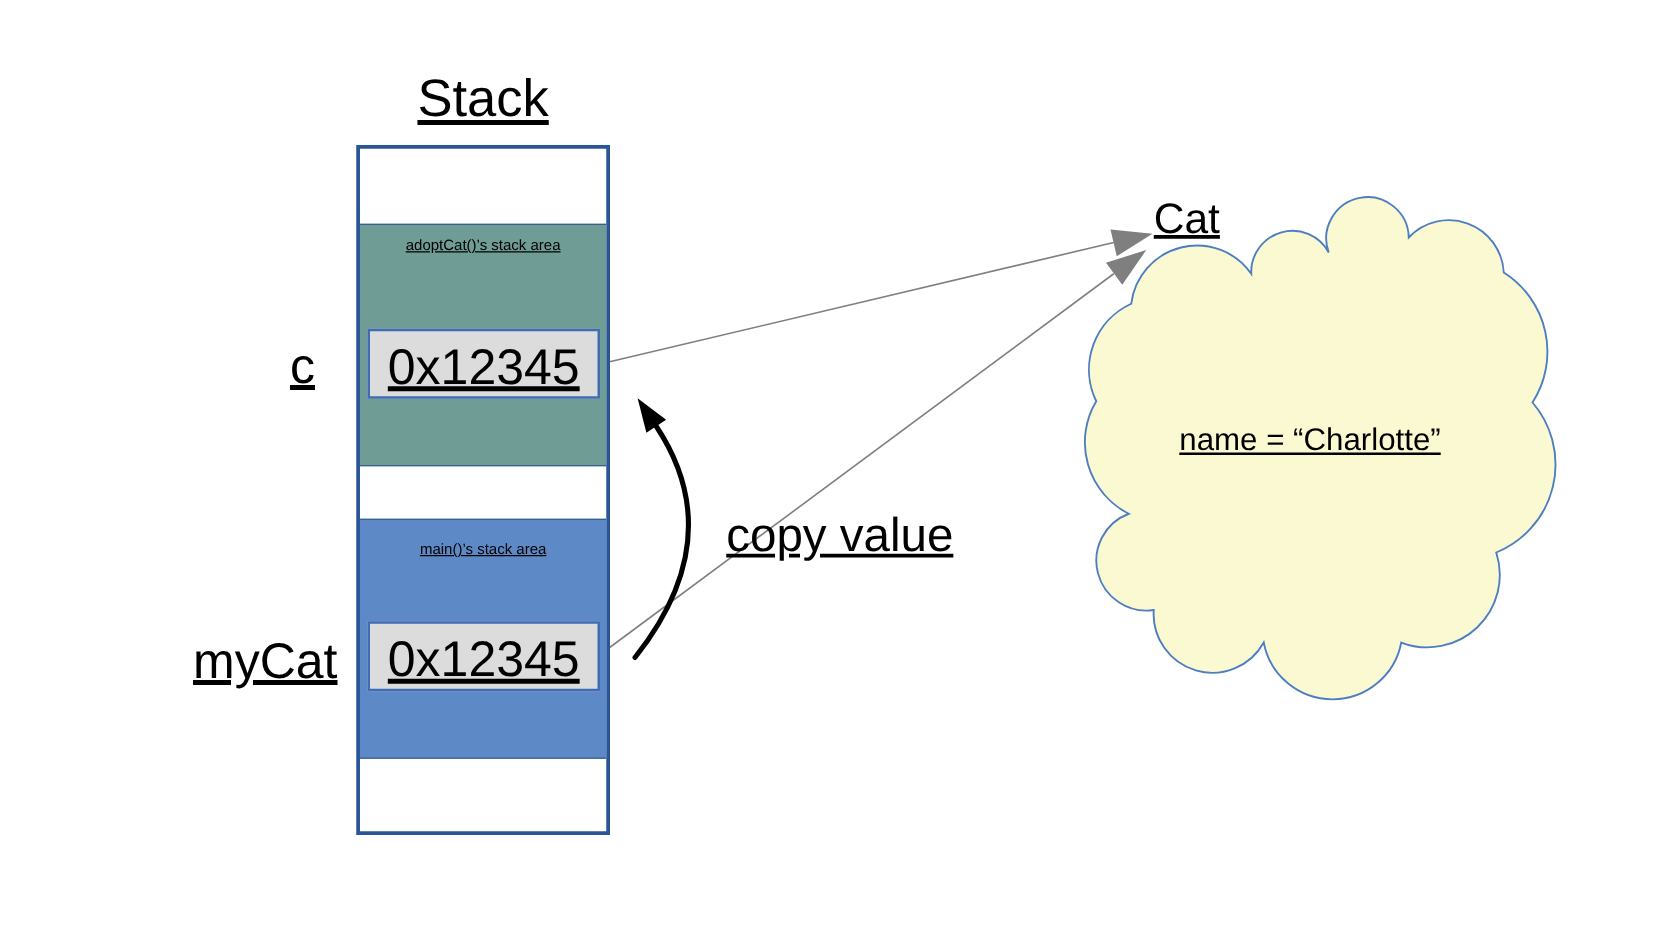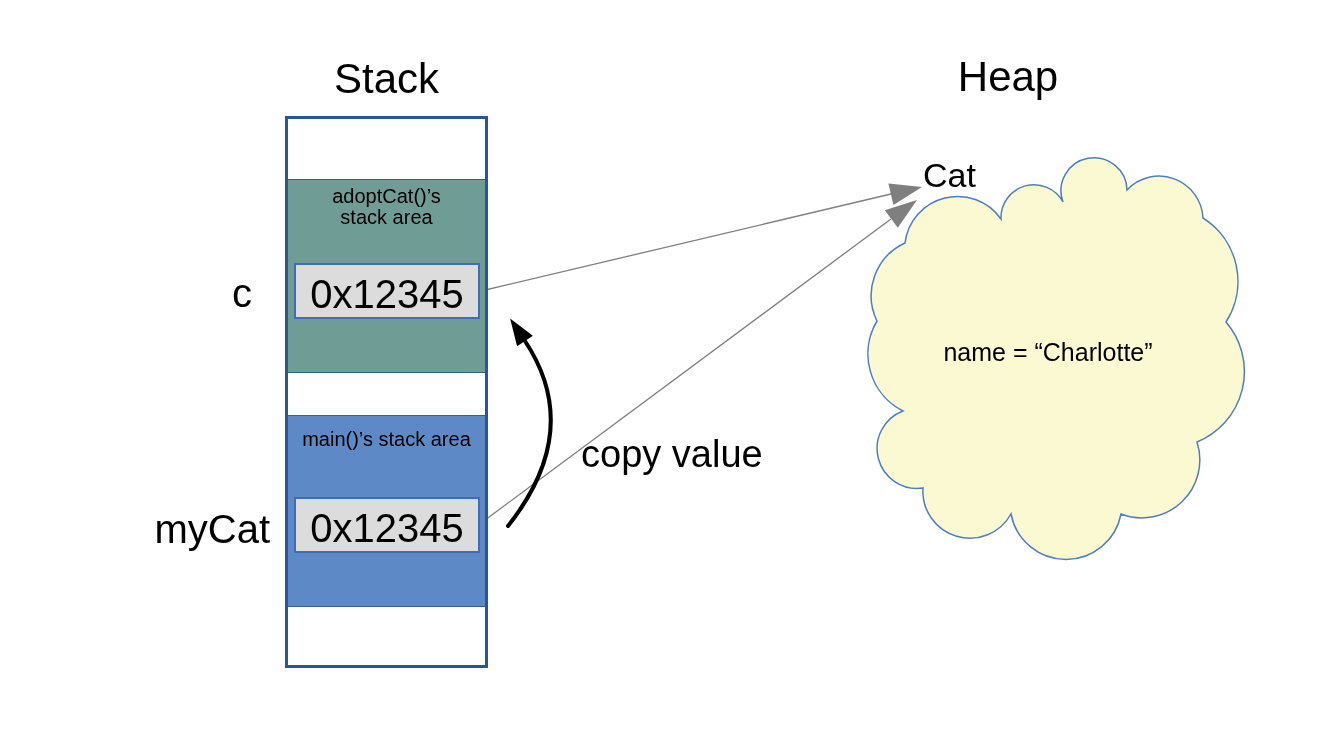--- a/index.html
+++ b/index.html
@@ -3,41 +3,41 @@
 <meta charset="utf-8">
 <style>
   html,body { margin:0; padding:0; background:#ffffff; }
   .canvas {
     position:relative; width:1341px; height:745px;
     background:var(--canvas-bg,#ffffff);
     font-family:"Liberation Sans", sans-serif;
     color:var(--text,#000000);
     overflow:hidden;
   }
-  .abs { position:absolute; }
+  .abs { position:absolute;text-decoration:underline; }
   svg.overlay { position:absolute; left:0; top:0; width:1341px; height:745px; }
 
   .cloud { fill:var(--cloud-fill,#fbf9d1); stroke:var(--cloud-stroke,#4d7ec1); stroke-width:1.5; }
   .ptr-line { stroke:var(--pointer-arrow,#7f7f7f); stroke-width:1.3; fill:none; }
   .ptr-head { fill:var(--pointer-arrow,#7f7f7f); stroke:none; }
   .copy-line { stroke:var(--copy-arrow,#000000); stroke-width:4; fill:none; stroke-linecap:round; }
   .copy-head { fill:var(--copy-arrow,#000000); stroke:none; }
 
   .region-title { font-size:42px; text-align:center; white-space:nowrap; line-height:42px; }
   .stack-rect {
     left:285px; top:116px; width:203px; height:552px;
     border:3px solid var(--stack-border,#2a5699);
     box-sizing:border-box; background:#ffffff;
   }
   .frame { left:288px; width:197px; box-sizing:border-box;
     border-top:1px solid var(--frame-border,#35618f);
     border-bottom:1px solid var(--frame-border,#35618f); }
   .frame-adopt { top:179px; height:194px; background:var(--frame-adoptcat-fill,#6f9c95); }
   .frame-main  { top:415px; height:192px; background:var(--frame-main-fill,#5d8ac6); }
-  .frame-label { left:288px; width:197px; font-size:20px; line-height:21px; text-align:center; box-sizing:border-box; }
+  .frame-label { left:288px; width:197px; font-size:12px; line-height:21px; text-align:center; box-sizing:border-box; }
   .frame-label.adopt { top:186px; padding:0 28px; }
   .frame-label.main  { top:429px; }
   .value-box {
     left:294px; width:186px; height:56px;
     background:var(--value-box-fill,#dcdcdc);
     border:2px solid var(--value-box-border,#3f6cb5);
     box-sizing:border-box;
     display:flex; align-items:flex-end; justify-content:center;
     font-size:40px;
   }
@@ -88,19 +88,18 @@
     <span>0x12345</span>
   </div>
 
   <div class="abs frame frame-main"></div>
   <div class="abs var-label" style="left:110px; top:509px; width:160px;">myCat</div>
   <div class="abs frame-label main">main()’s stack area</div>
   <div class="abs value-box" style="top:497px;">
     <span>0x12345</span>
   </div>
 
-  <div class="abs copy-label" style="left:581px; top:409px;margin-top:25px;">copy value</div>
+  <div class="abs copy-label" style="left:581px; top:409px;">copy value</div>
 
-  <div class="abs region-title" style="left:908px; top:56px; width:200px;">Heap</div>
   <div class="abs cat-label" style="left:923px; top:155px;">Cat</div>
   <div class="abs name-field" style="left:928px; top:337px; width:240px;">name = “Charlotte”</div>
 
 </div>
 
 </body></html>

